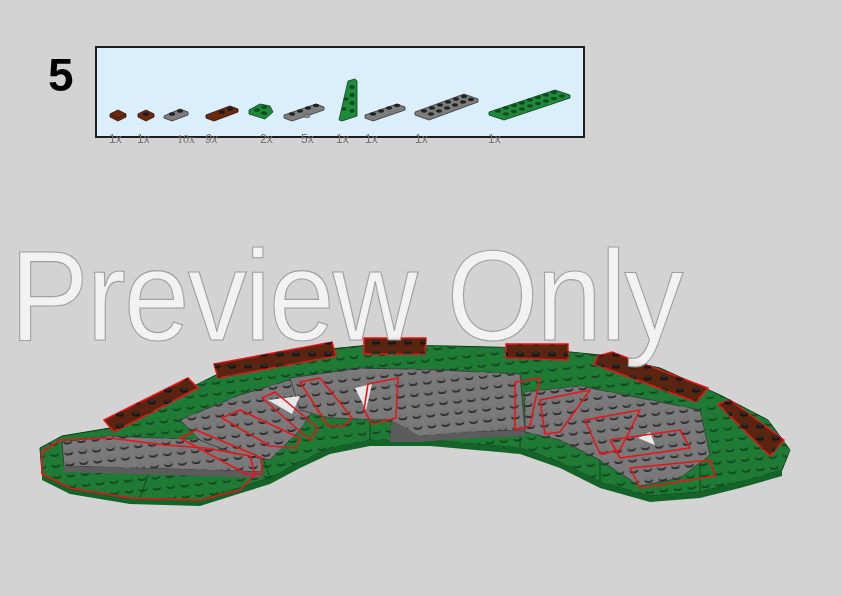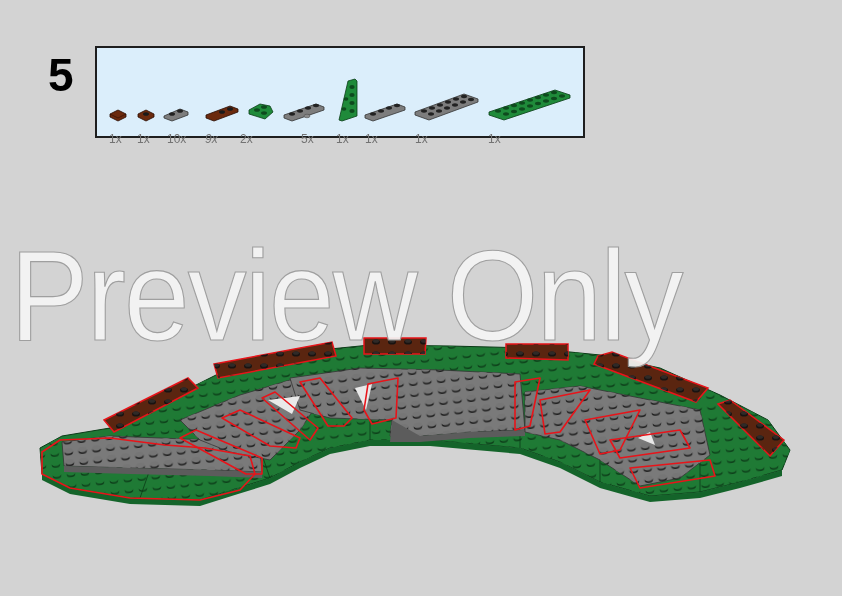--- a/index.html
+++ b/index.html
@@ -72,40 +72,40 @@
   </div>
   <div class="qty" style="left:40px;">1x</div>
 
   <div class="part" style="left:66px;">
     <svg width="26" height="16" viewBox="0 0 26 16">
         <path d="M1 10 L17 3 L25 6 L25 9 L9 15 L1 12 Z" fill="#7d7d7d" stroke="#333" stroke-width="0.8"></path>
         <ellipse cx="9" cy="8" rx="3" ry="1.8" fill="#222"></ellipse>
         <ellipse cx="17" cy="5" rx="3" ry="1.8" fill="#222"></ellipse>
       </svg>
   </div>
-  <div class="qty" style="left:70px;">10x</div>
+  <div class="qty" style="left:80px;font-family:Liberation Serif, serif;">10x</div>
 
   <div class="part" style="left:108px;">
     <svg width="34" height="18" viewBox="0 0 34 18">
         <path d="M1 11 L25 2 L33 5 L33 8 L9 17 L1 14 Z" fill="#6b2a0e" stroke="#2a0d03" stroke-width="0.8"></path>
         <ellipse cx="17" cy="8" rx="3" ry="1.8" fill="#1a1a1a"></ellipse>
         <ellipse cx="25" cy="5" rx="3" ry="1.8" fill="#1a1a1a"></ellipse>
       </svg>
   </div>
   <div class="qty" style="left:108px;font-style:italic;">9x</div>
 
   <div class="part" style="left:151px;">
     <svg width="26" height="20" viewBox="0 0 26 20">
         <path d="M1 8 L12 2 L22 4 L25 10 L17 17 L1 12 Z" fill="#1f8a3a" stroke="#0b3d18" stroke-width="0.8"></path>
         <ellipse cx="9" cy="8" rx="3" ry="1.8" fill="#0e4a1e"></ellipse>
         <ellipse cx="16" cy="5" rx="3" ry="1.8" fill="#0e4a1e"></ellipse>
         <ellipse cx="16" cy="11" rx="3" ry="1.8" fill="#0e4a1e"></ellipse>
       </svg>
   </div>
-  <div class="qty" style="left:143px;">2x</div>
+  <div class="qty" style="left:163px;">2x</div>
 
   <div class="part" style="left:186px;">
     <svg width="42" height="20" viewBox="0 0 42 20">
         <path d="M1 13 L33 2 L41 5 L41 8 L9 19 L1 16 Z" fill="#7d7d7d" stroke="#333" stroke-width="0.8"></path>
         <ellipse cx="9" cy="12" rx="3" ry="1.7" fill="#222"></ellipse>
         <ellipse cx="17" cy="9" rx="3" ry="1.7" fill="#222"></ellipse>
         <ellipse cx="25" cy="6" rx="3" ry="1.7" fill="#222"></ellipse>
         <ellipse cx="33" cy="3.5" rx="3" ry="1.7" fill="#222"></ellipse>
         <ellipse cx="24" cy="14" rx="3" ry="1.8" fill="#8a8a8a" stroke="#444" stroke-width="0.5"></ellipse>
       </svg>

